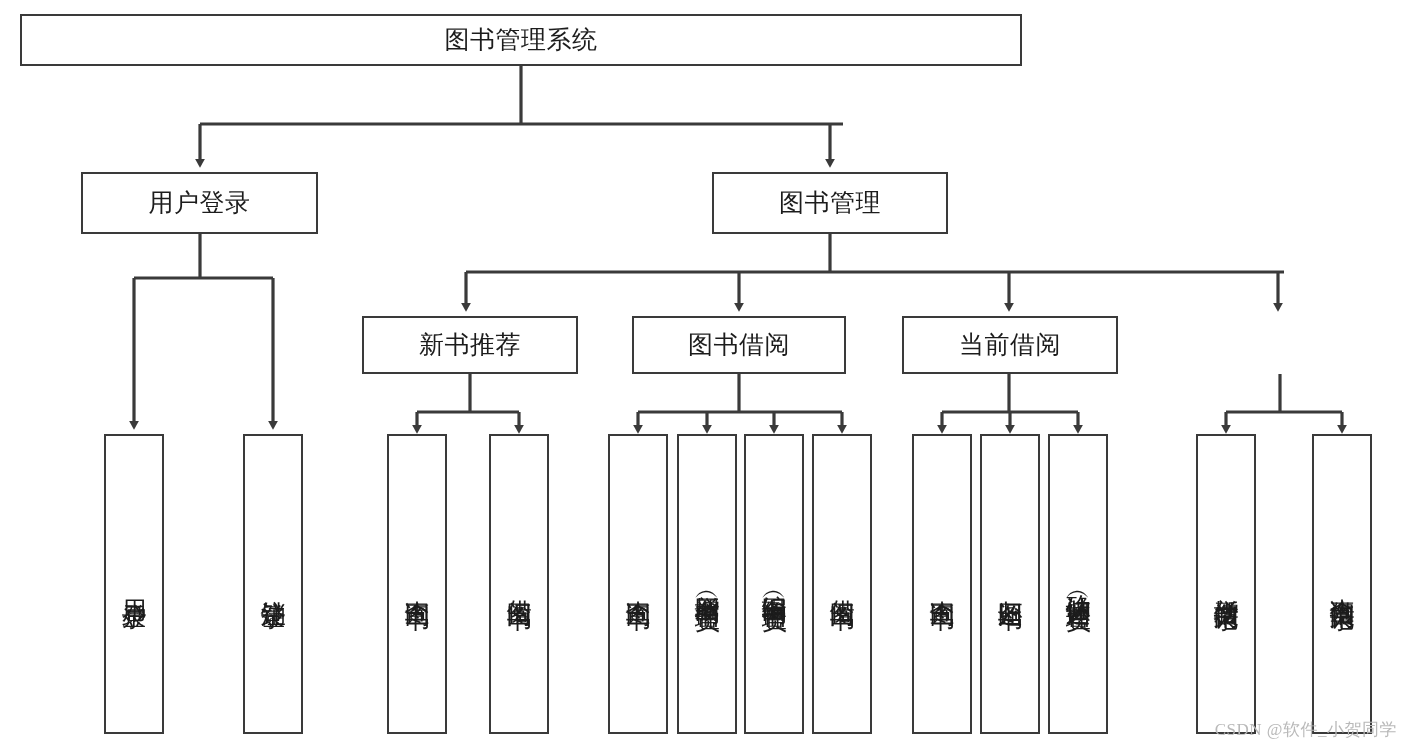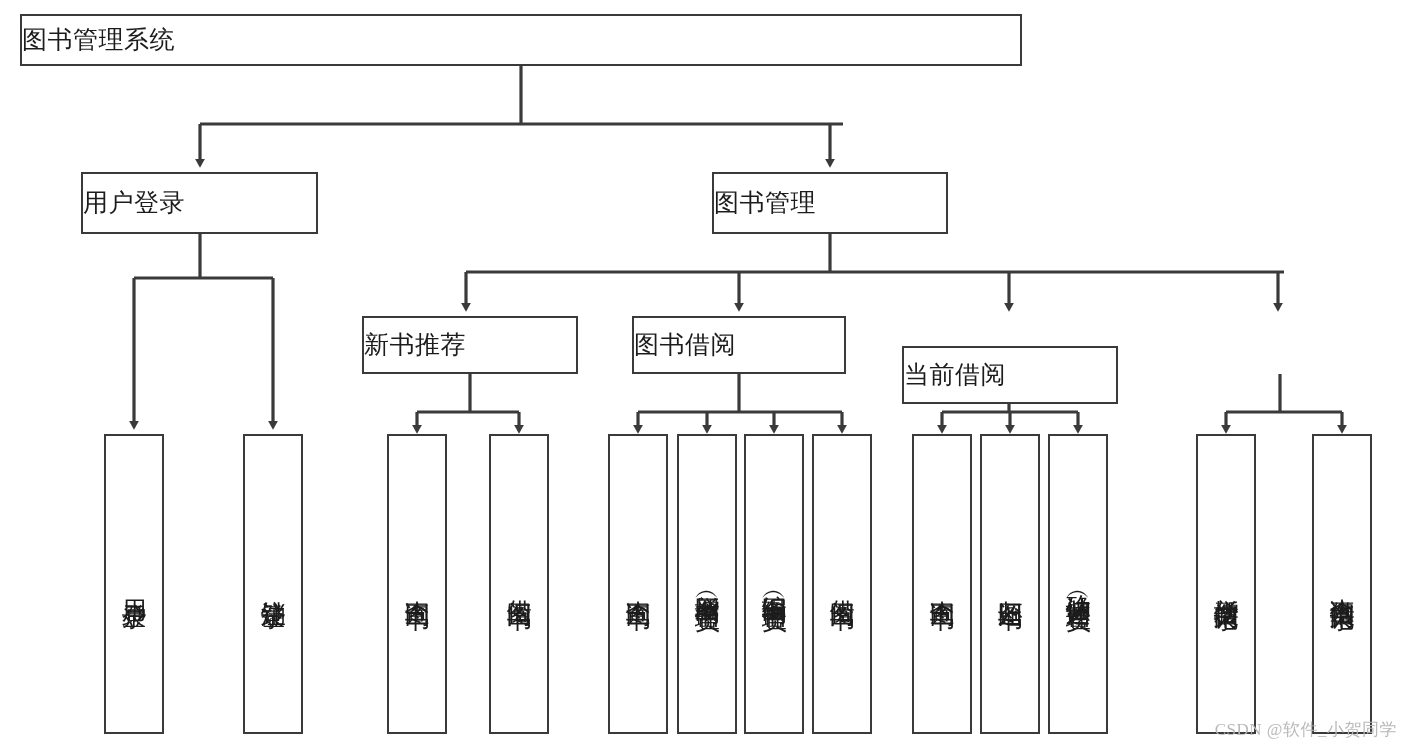--- a/index.html
+++ b/index.html
@@ -26,21 +26,21 @@
     height: 747px;
     pointer-events: none;
   }
   .node {
     position: absolute;
     box-sizing: border-box;
     border: 2.5px solid #3a3a3a;
     background: #ffffff;
     display: flex;
     align-items: center;
-    justify-content: flex-start;
+    justify-content: center;
     color: #1c1c1c;
   }
   .node .node-label {
     display: block;
     text-align: center;
     line-height: 1.12;
     letter-spacing: 0.5px;
   }
   
   .node.h .node-label {
@@ -143,21 +143,21 @@
   </div>
 
   <div class="node h" style="left:632px; top:316px; width:214px; height:58px;">
     <span class="node-label">图书借阅</span>
   </div>
 
   <div class="node h" style="left:362px; top:316px; width:216px; height:58px;">
     <span class="node-label">新书推荐</span>
   </div>
 
-  <div class="node h" style="left:902px; top:316px; width:216px; height:58px;margin-top:30px;">
+  <div class="node h" style="left:902px; top:316px; width:216px; height:58px;">
     <span class="node-label">当前借阅</span>
   </div>
 
 
   <div class="node v" style="left:104px; top:434px; width:60px; height:300px;">
     <span class="node-label">用户登录</span>
   </div>
 
   <div class="node v" style="left:243px; top:434px; width:60px; height:300px;">
     <span class="node-label">注销登录</span>

